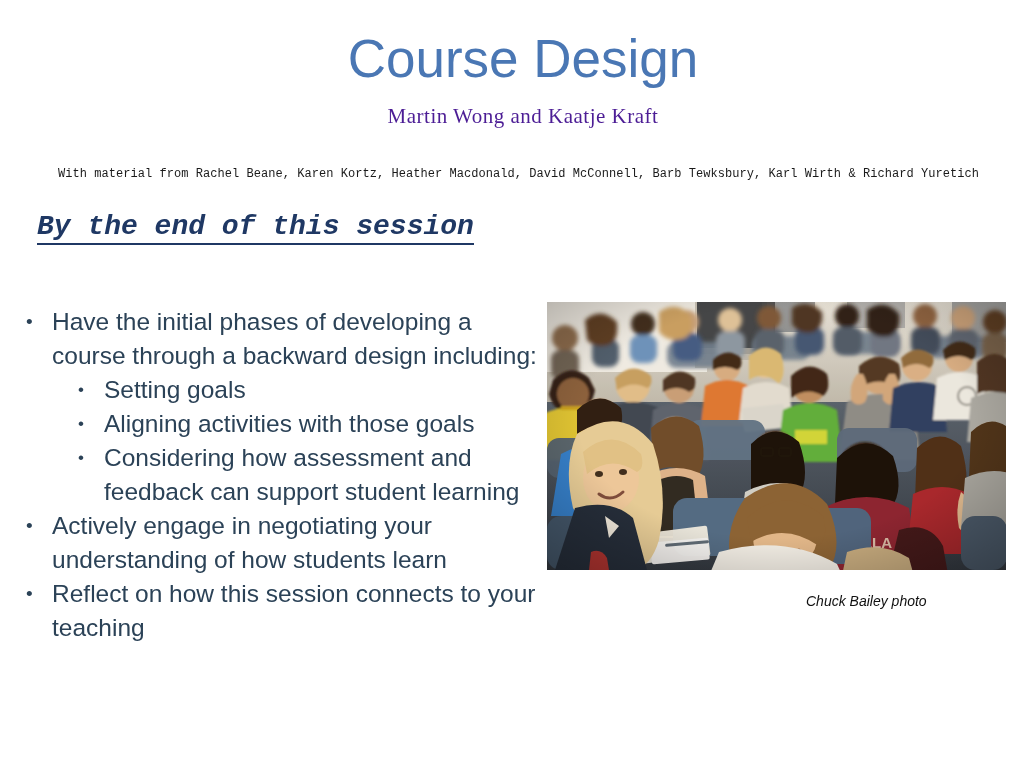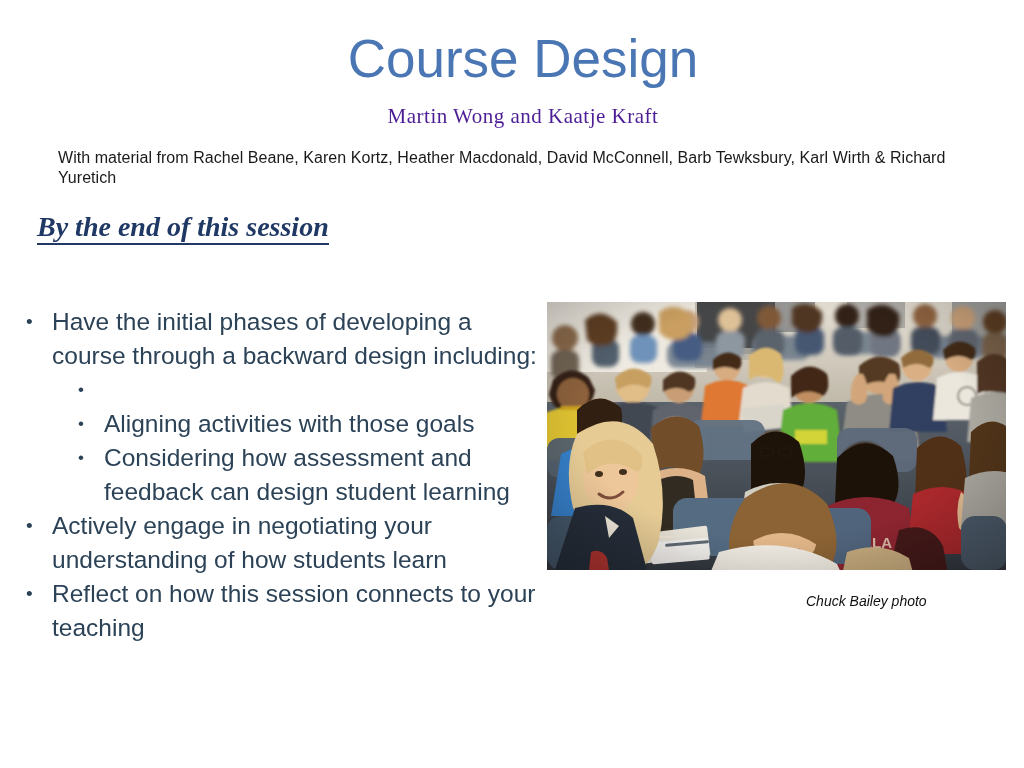--- a/index.html
+++ b/index.html
@@ -44,36 +44,36 @@
     margin: 0;
     padding-top: 6px;
     letter-spacing: 0.5px;
     text-align: center;
   }
 
   
   #credits {
     position: absolute;
     left: 58px;
-    top: 148px;
+    top: 164px;
     width: 940px;
-    font-family: Liberation Sans, sans-serif;
-    font-size: 16px;
+    font-family: Liberation Mono, monospace;
+    font-size: 12px;
     line-height: 20px;
     color: #1a1a1a;
     letter-spacing: 0.05px;
   }
 
   
   #objectives-heading {
     position: absolute;
     left: 37px;
     top: 208px;
     width: 470px;
-    font-family: Liberation Serif, serif;
+    font-family: Liberation Mono, monospace;
     font-size: 28px;
     line-height: 37px;
     font-weight: bold;
     font-style: italic;
     color: #1f3864;
   }
   #objectives-heading .hl {
     display: inline;
     border-bottom: 2px solid #1f3864;
     padding-bottom: 1px;
@@ -157,28 +157,29 @@
   <span class="line"><span class="hl">By the end of this session</span></span>
 </div>
 
 <div id="bullets">
     <div class="bullet-row lvl1">
       <span class="bullet-marker">•</span>
       <span class="bullet-text">Have the initial phases of developing a course through a backward design including:</span>
     </div>
     <div class="bullet-row lvl2">
       <span class="bullet-marker">•</span>
+      <span class="bullet-text">Setting goals</span>
     </div>
     <div class="bullet-row lvl2">
       <span class="bullet-marker">•</span>
       <span class="bullet-text">Aligning activities with those goals</span>
     </div>
     <div class="bullet-row lvl2">
       <span class="bullet-marker">•</span>
-      <span class="bullet-text">Considering how assessment and feedback can design student learning</span>
+      <span class="bullet-text">Considering how assessment and feedback can support student learning</span>
     </div>
     <div class="bullet-row lvl1">
       <span class="bullet-marker">•</span>
       <span class="bullet-text">Actively engage in negotiating your understanding of how students learn</span>
     </div>
     <div class="bullet-row lvl1">
       <span class="bullet-marker">•</span>
       <span class="bullet-text">Reflect on how this session connects to your teaching</span>
     </div>
   </div>

